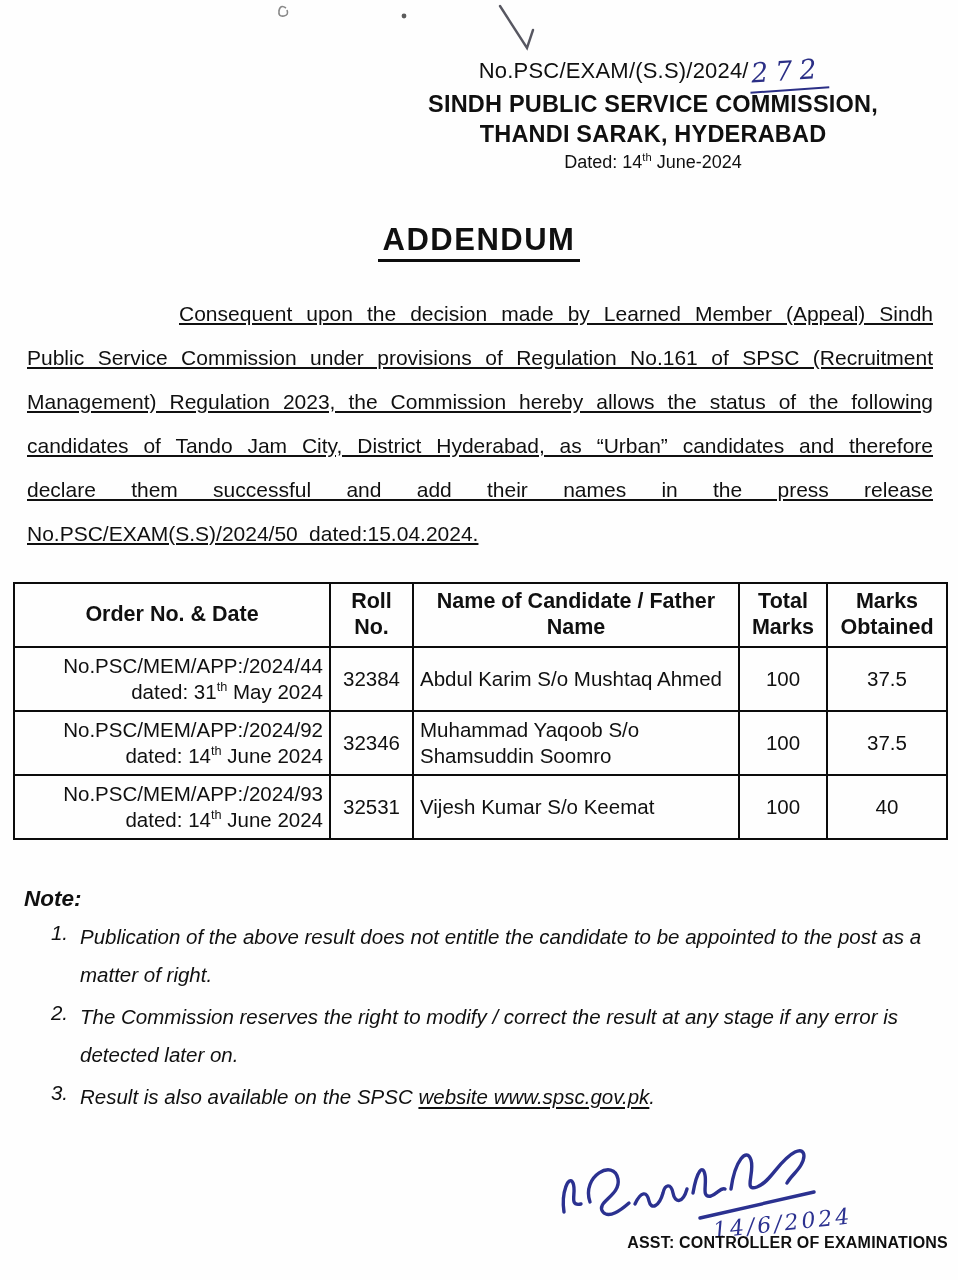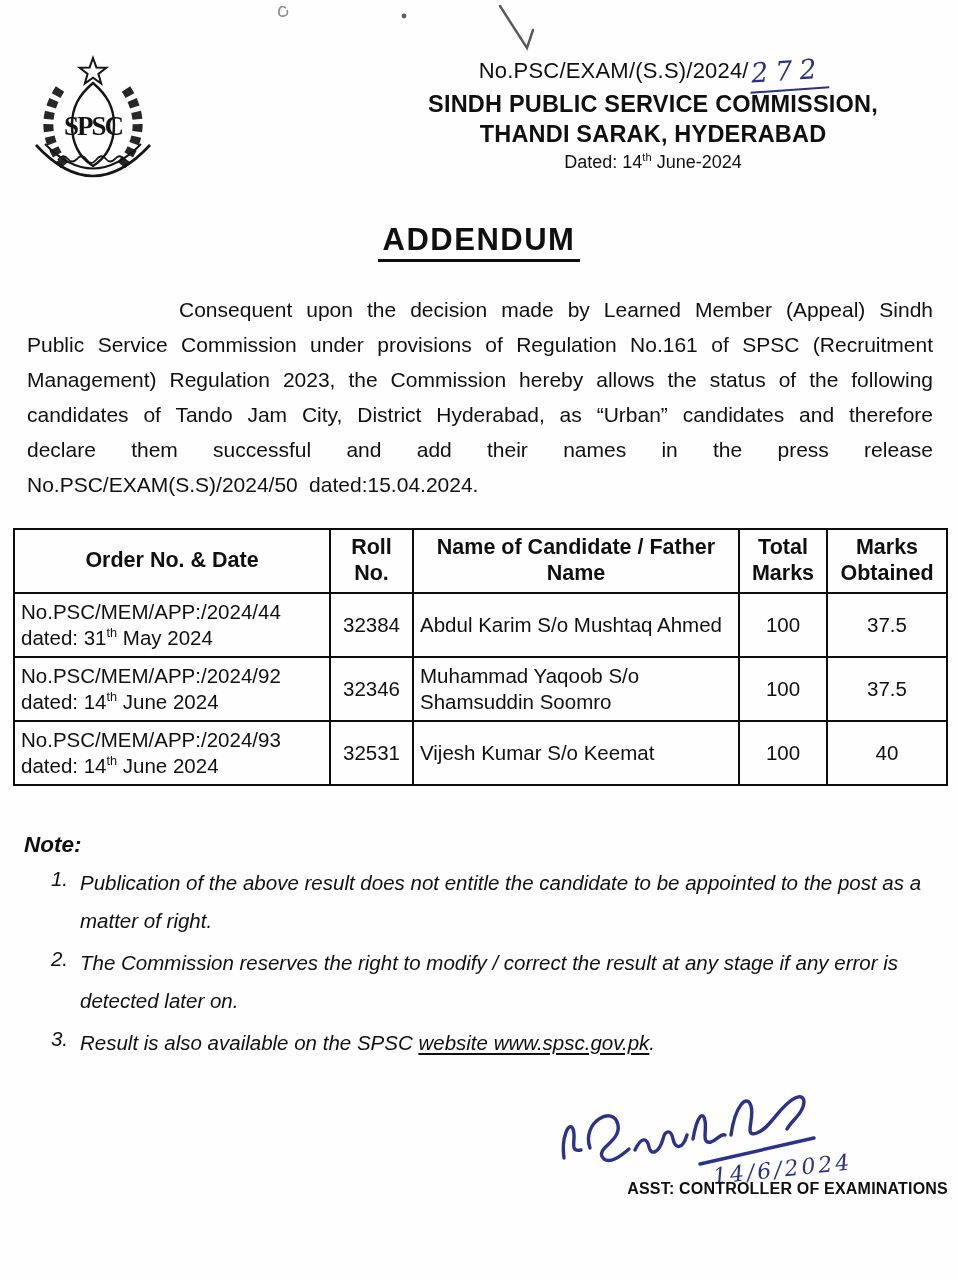--- a/index.html
+++ b/index.html
@@ -47,44 +47,45 @@
   .title span{
     display:inline-block;
     font-size:31px;font-weight:bold;letter-spacing:1.5px;
     border-bottom:3.5px solid #0d0d0d;
     padding:0 5px 1px 5px;
   }
   
   .body-par{
     margin:30px 25px 0 27px;
     font-size:21px;
-    line-height:35px;
+    line-height:44px;
     text-align:justify;
     text-indent:152px;
     word-spacing:5.5px;
+    text-decoration:underline;
   }
   
   table.results{
     border-collapse:collapse;
     margin:26px 0 16px 13px;
     width:933px;
     table-layout:fixed;
     padding-left:28px;
   }
   table.results th, table.results td{
     border:2.4px solid #0c0c0c;
     padding:2px 6px;
     vertical-align:middle;
   }
   table.results th{
     font-size:21.5px;font-weight:bold;text-align:center;
     height:58px;line-height:1.18;
   }
   table.results td{font-size:20.5px;height:58px;}
-  td.c-order{text-align:left;line-height:1.25;padding:2px 2px;}
+  td.c-order{text-align:right;line-height:1.25;padding:2px 2px;}
   td.c-roll{text-align:center;}
   td.c-name{text-align:left;line-height:1.25;padding-left:9px;}
   td.c-total,td.c-obt{text-align:center;}
   
   .note{margin:46px 0 0 24px;font-style:italic;}
   .note-head{font-weight:bold;font-size:22.5px;}
   .note-list{margin-top:6px;}
   .note-item{display:flex;margin-top:4px;}
   .note-num{width:44px;min-width:44px;text-align:right;padding-right:12px;font-size:20.5px;line-height:30px;}
   .note-text{font-size:20.5px;line-height:38px;max-width:858px;}
@@ -108,37 +109,20 @@
 <div class="page">
 
   <svg class="artifacts" viewBox="0 0 958 60">
     <path d="M500,6 L527,48 L533,30" fill="none" stroke="#3a3a45" stroke-width="2.4" stroke-linecap="round" opacity="0.85"></path>
     <path d="M286,8 q-6,-4 -7,3 q-1,6 5,5 q5,-1 3,-6" fill="none" stroke="#555" stroke-width="1.6" opacity="0.7"></path>
     <circle cx="404" cy="16" r="2.4" fill="#333" opacity="0.8"></circle>
   </svg>
 
   <div class="header">
 
-    <div class="logo">
-      <svg width="134" height="138" viewBox="0 0 134 138">
-
-        <polygon points="67,3 70.4,12.4 80.4,12.7 72.4,18.9 75.2,28.5 67,22.8 58.8,28.5 61.6,18.9 53.6,12.7 63.6,12.4" fill="#fff" class="logo-stroke" stroke-width="2"></polygon>
-
-        <path d="M34,34 Q8,74 40,112" class="logo-stroke" stroke-width="10" stroke-dasharray="7.5 5" opacity="0.92"></path>
-        <path d="M100,34 Q126,74 94,112" class="logo-stroke" stroke-width="10" stroke-dasharray="7.5 5" opacity="0.92"></path>
-
-        <path d="M67,28 C53,40 46,52 46,70 C46,92 56,104 67,111 C78,104 88,92 88,70 C88,52 81,40 67,28 Z" fill="#fff" class="logo-stroke" stroke-width="2.4"></path>
-        <text x="67" y="80" text-anchor="middle" font-family="Liberation Serif, DejaVu Serif, serif" font-size="27" font-weight="bold" fill="#141414" letter-spacing="-2">SPSC</text>
-
-        <path d="M10,90 Q67,152 124,90" class="logo-stroke" stroke-width="2.6"></path>
-        <path d="M19,89 Q67,138 115,89" class="logo-stroke" stroke-width="2"></path>
-
-        <path d="M32,105 q5,-7 10,-1 q4,5 9,0 q5,-6 10,1 q4,6 9,0 q5,-7 10,-1 q4,5 9,0 q5,-6 10,1" class="logo-stroke" stroke-width="1.8"></path>
-      </svg>
-    </div>
 
     <div class="header-text">
       <div class="ref-line">
         <span>No.PSC/EXAM/(S.S)/2024/</span><span class="handwritten-ref">272</span>
       </div>
       <div class="org-line">SINDH PUBLIC SERVICE COMMISSION,</div>
       <div class="org-line">THANDI SARAK,  HYDERABAD</div>
       <div class="dated-line">
         <span>Dated: 14</span><sup>th</sup><span> June-2024</span>
       </div>

